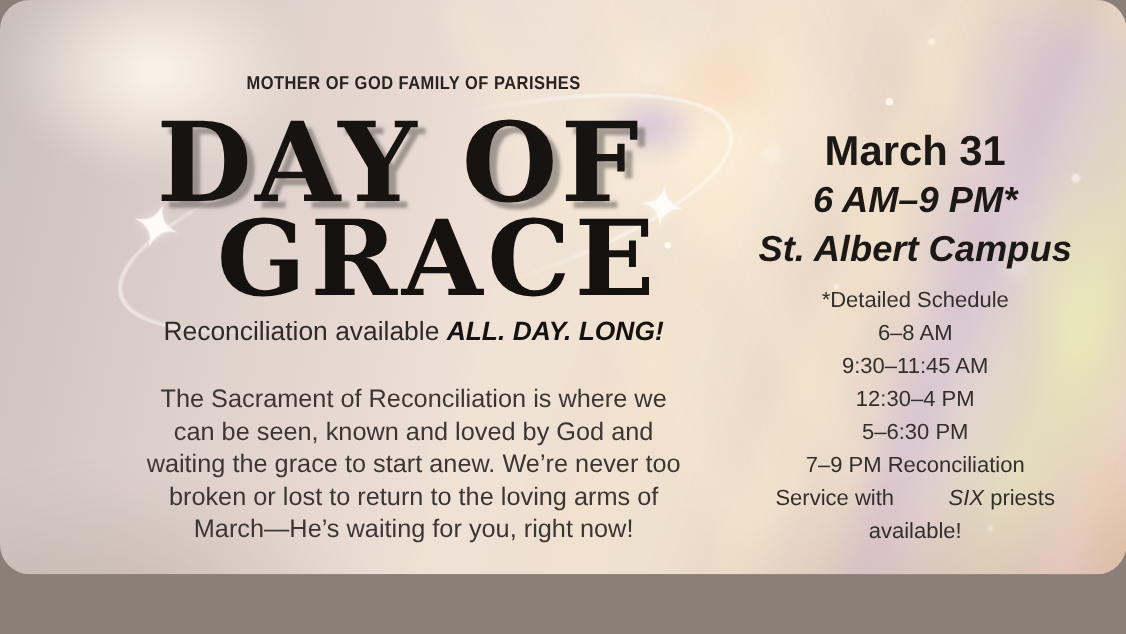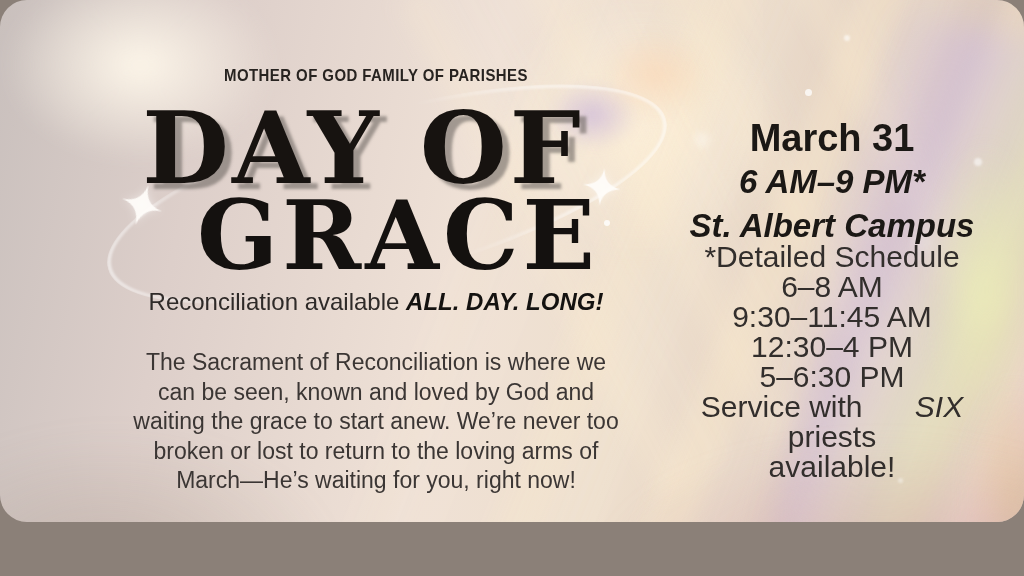--- a/index.html
+++ b/index.html
@@ -61,21 +61,21 @@
     transform:translateX(-13px);}
   .title2{top:188px;font-family:"DejaVu Serif",serif;font-weight:700;font-size:95px;
     line-height:1;letter-spacing:4px;color:#14110f;transform:translateX(22px);}
   .availability{top:287px;font-size:24px;line-height:30px;color:#2e2a28;}
   .availability .em{font-weight:700;font-style:italic;color:#141210;}
   .body-copy{top:348px;font-size:23px;line-height:29.5px;color:#3b3634;}
 
   .event-date{top:118px;font-size:38px;line-height:40px;font-weight:700;color:#1b1815;}
   .event-time{top:163px;font-size:33px;line-height:38px;font-weight:700;font-style:italic;color:#1b1815;text-align:center;}
   .event-location{top:207px;font-size:33px;line-height:38px;font-weight:700;font-style:italic;color:#1b1815;}
-  .schedule{top:242px;font-size:30px;line-height:30px;color:#322e2c;}
+  .schedule{top:258px;font-size:20px;line-height:30px;color:#322e2c;}
   .schedule .it{font-style:italic;margin-left:44px;}
 </style>
 </head>
 <body>
 
 <div class="stage">
 
   <div class="layer glow-topleft"></div>
   <div class="layer glow-topcenter"></div>
   <div class="layer rays-main"></div>
@@ -122,18 +122,19 @@
   <div class="right-col">
     <div class="abs event-date">March 31</div>
     <div class="abs event-time">6 AM–9 PM*</div>
     <div class="abs event-location">St. Albert Campus</div>
     <div class="abs schedule">
       <div>*Detailed Schedule</div>
       <div>6–8 AM</div>
       <div>9:30–11:45 AM</div>
       <div>12:30–4 PM</div>
       <div>5–6:30 PM</div>
+      <div>7–9 PM Reconciliation</div>
       <div><span>Service with </span><span class="it">SIX</span><span> priests</span></div>
       <div>available!</div>
     </div>
   </div>
 
 </div>
 
 </body></html>

